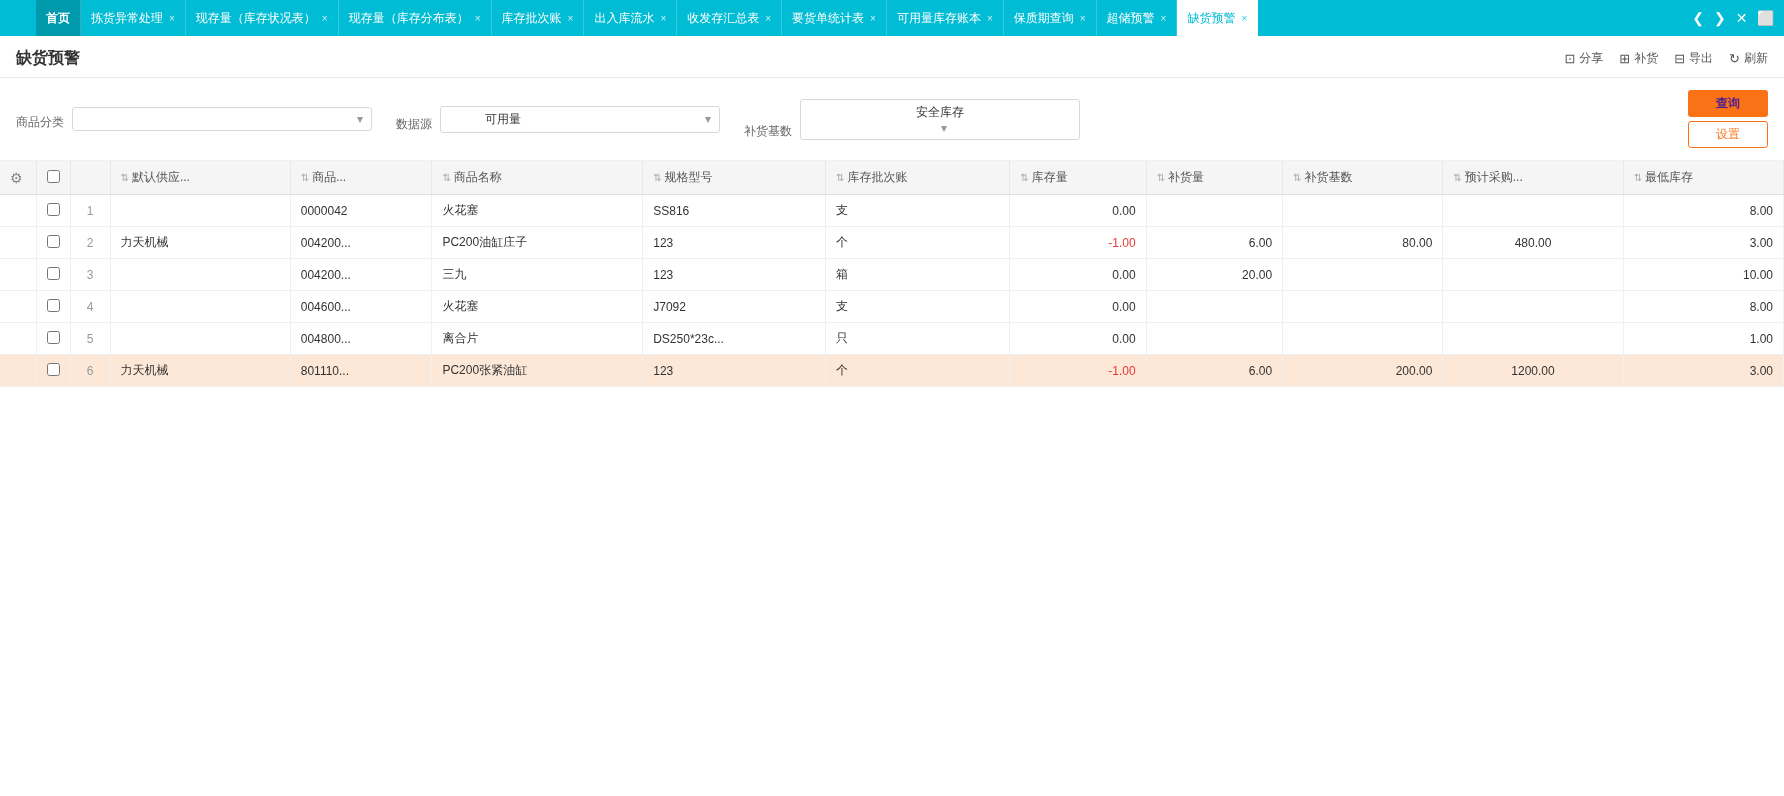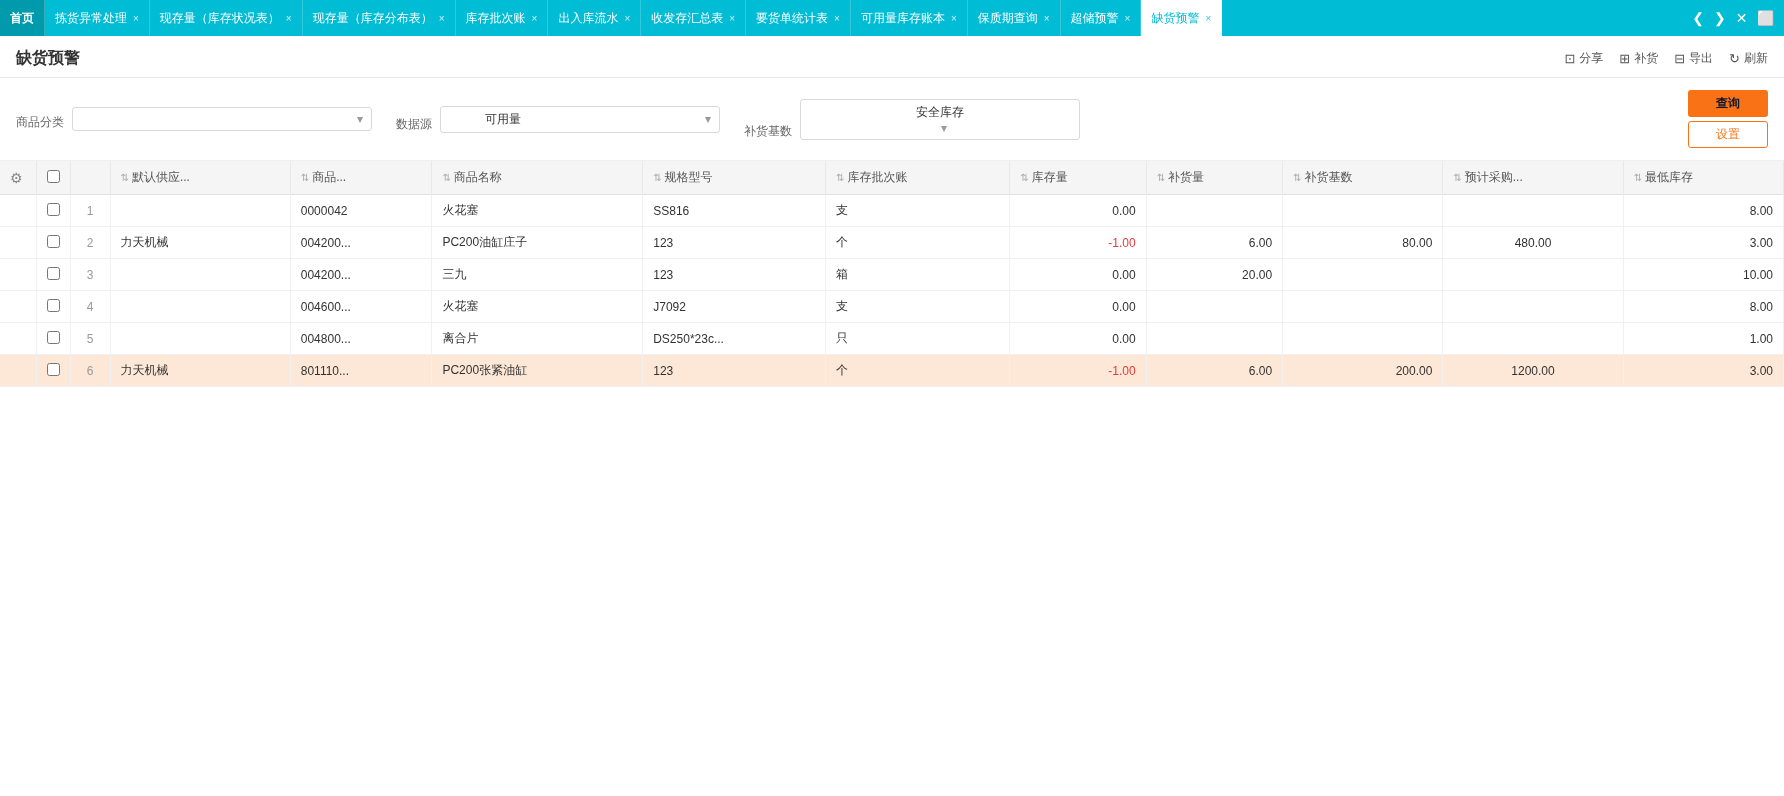--- a/index.html
+++ b/index.html
@@ -5,20 +5,21 @@
     * { box-sizing: border-box; margin: 0; padding: 0; }
     body { font-family: 'Microsoft YaHei', Arial, sans-serif; font-size: 12px; background: #f0f0f0; color: #333; }
 
     
     .top-nav {
       display: flex;
       align-items: stretch;
       background: #00bcd4;
       height: 36px;
       overflow: hidden;
+      padding-left: 36px;
     }
     .nav-tab {
       display: flex;
       align-items: center;
       padding: 0 10px;
       color: #fff;
       cursor: pointer;
       white-space: nowrap;
       font-size: 12px;
       border-right: 1px solid rgba(255,255,255,0.2);
@@ -126,21 +127,21 @@
       font-size: 12px;
     }
     .filter-actions {
       margin-left: auto;
       display: flex;
       flex-direction: column;
       gap: 4px;
     }
     .btn-query {
       background: #f97316;
-      color: #0f172a;
+      color: #4c1d95;
       border: none;
       border-radius: 3px;
       padding: 5px 28px;
       cursor: pointer;
       font-size: 12px;
       font-weight: bold;
     }
     .btn-settings {
       background: #fff;
       color: #f97316;

